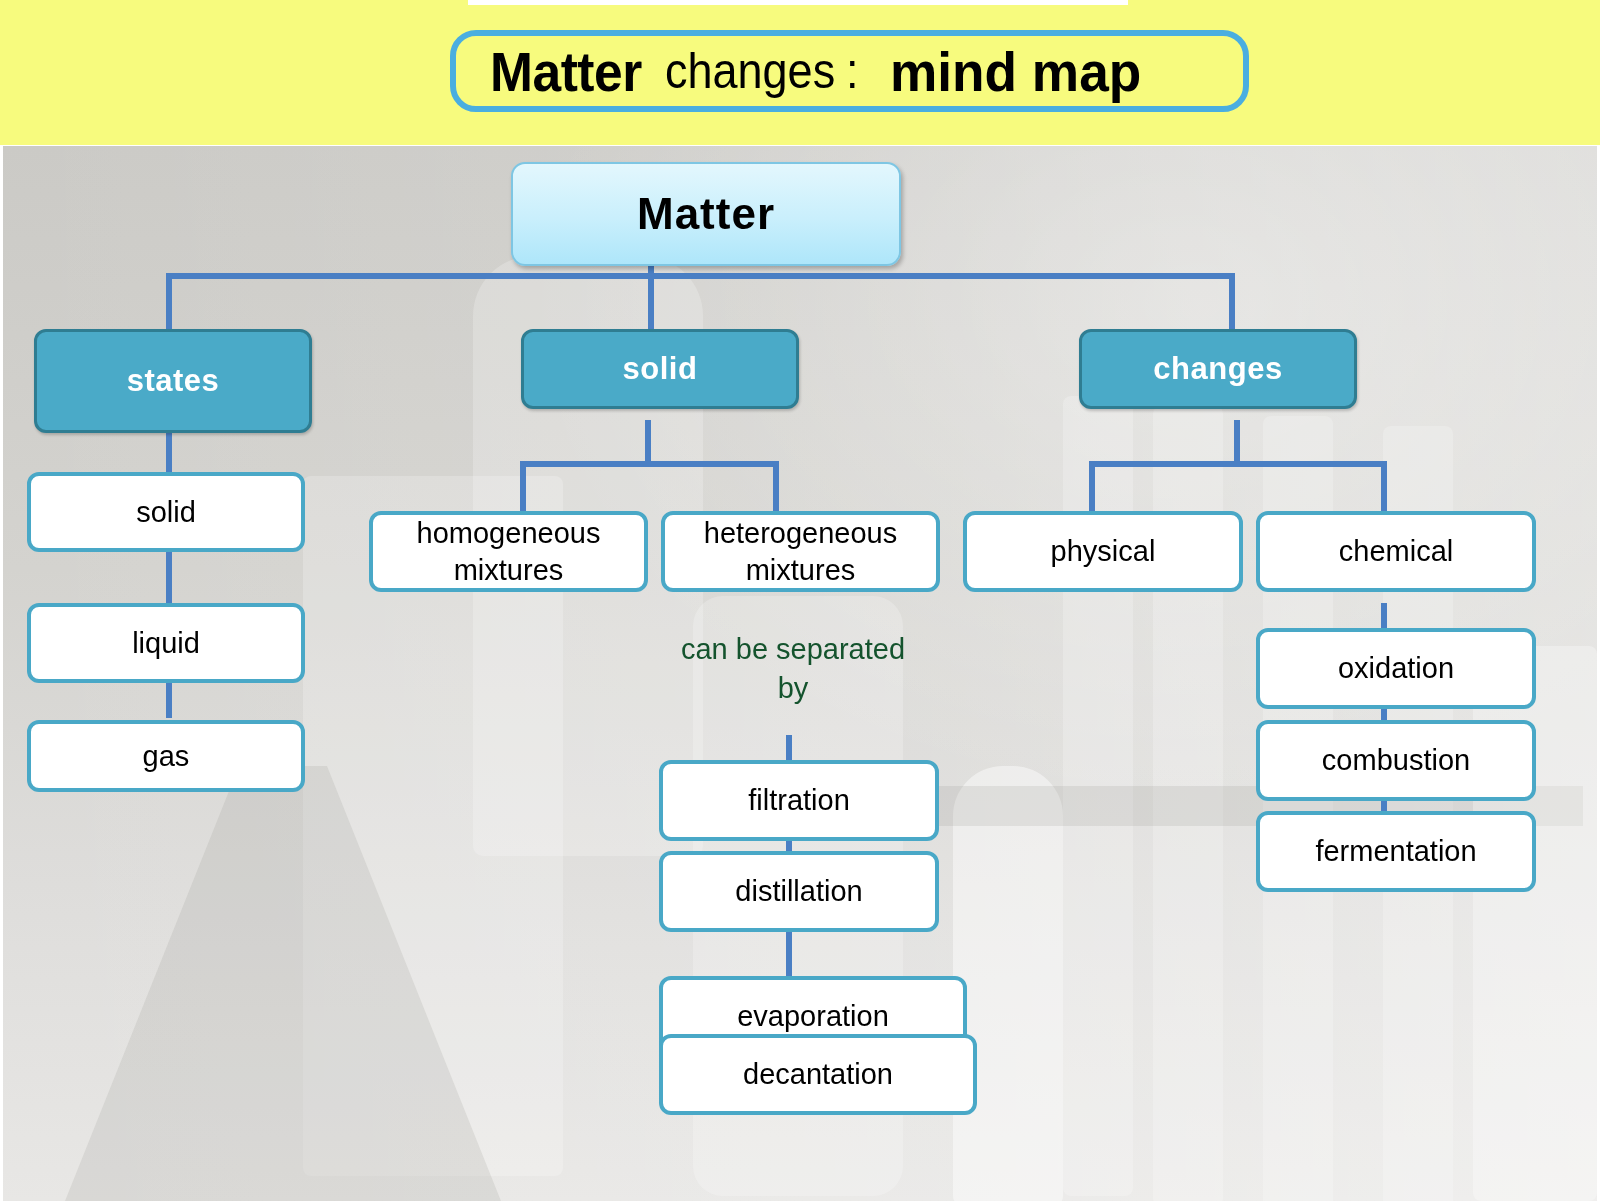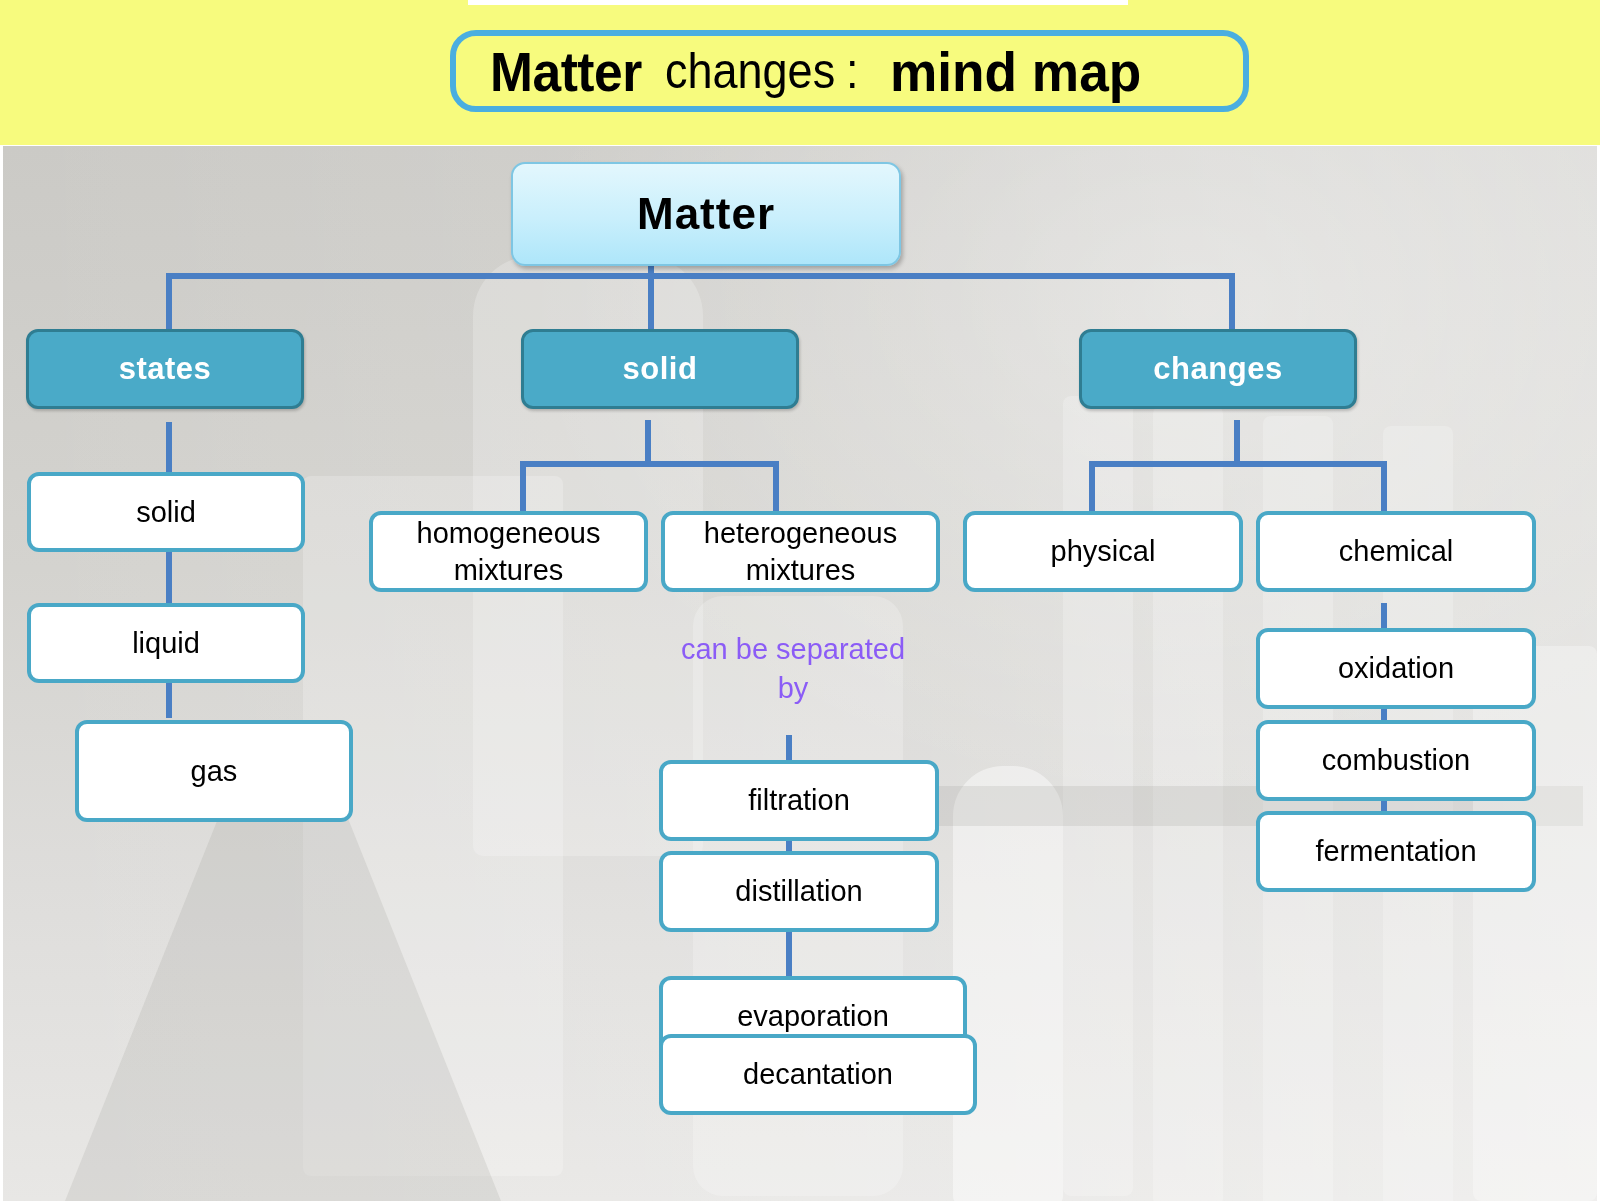--- a/index.html
+++ b/index.html
@@ -50,21 +50,21 @@
   .node-cat {
     background: #4aaac8; border: 3px solid #2f7d92; border-radius: 12px;
     color: #ffffff; font-weight: bold; font-size: 31px; letter-spacing: 0.5px;
     box-shadow: 1px 2px 3px rgba(0,0,0,0.2);
   }
   .node-leaf {
     background: #ffffff; border: 4px solid #49a8c7; border-radius: 12px;
     color: #000; font-size: 29px; line-height: 1.25;
   }
   .caption {
-    position: absolute; text-align: center; font-size: 29px; color: #8b5cf6; line-height: 1.35;
+    position: absolute; text-align: center; font-size: 29px; color: #14532d; line-height: 1.35;
   }
 </style>
 </head>
 <body>
 
 <div class="header-band"></div>
 <div class="header-topstrip"></div>
 
 <div class="title-box">
   <span class="t-bold">Matter</span>
@@ -105,37 +105,37 @@
 <div class="line" style="left:1234px;top:420px;width:6px;height:46px;"></div>
 <div class="line" style="left:1089px;top:461px;width:298px;height:6px;"></div>
 <div class="line" style="left:1089px;top:461px;width:6px;height:50px;"></div>
 <div class="line" style="left:1381px;top:461px;width:6px;height:50px;"></div>
 <div class="line" style="left:1381px;top:603px;width:6px;height:220px;"></div>
 
 <div class="node node-root">
   <span>Matter</span>
 </div>
 
-<div class="node node-cat" style="left:26px;top:329px;width:278px;height:80px;">
+<div class="node node-cat" style="left:34px;top:329px;width:278px;height:104px;">
   <span>states</span>
 </div>
 <div class="node node-cat" style="left:521px;top:329px;width:278px;height:80px;">
   <span>solid</span>
 </div>
 <div class="node node-cat" style="left:1079px;top:329px;width:278px;height:80px;">
   <span>changes</span>
 </div>
 
 <div class="node node-leaf" style="left:27px;top:472px;width:278px;height:80px;">
   <span>solid</span>
 </div>
 <div class="node node-leaf" style="left:27px;top:603px;width:278px;height:80px;">
   <span>liquid</span>
 </div>
-<div class="node node-leaf" style="left:27px;top:720px;width:278px;height:102px;margin-left:48px;">
+<div class="node node-leaf" style="left:27px;top:720px;width:278px;height:72px;">
   <span>gas</span>
 </div>
 
 <div class="node node-leaf" style="left:369px;top:511px;width:279px;height:81px;flex-direction:column;">
   <span>homogeneous</span>
   <span>mixtures</span>
 </div>
 <div class="node node-leaf" style="left:661px;top:511px;width:279px;height:81px;flex-direction:column;">
   <span>heterogeneous</span>
   <span>mixtures</span>

